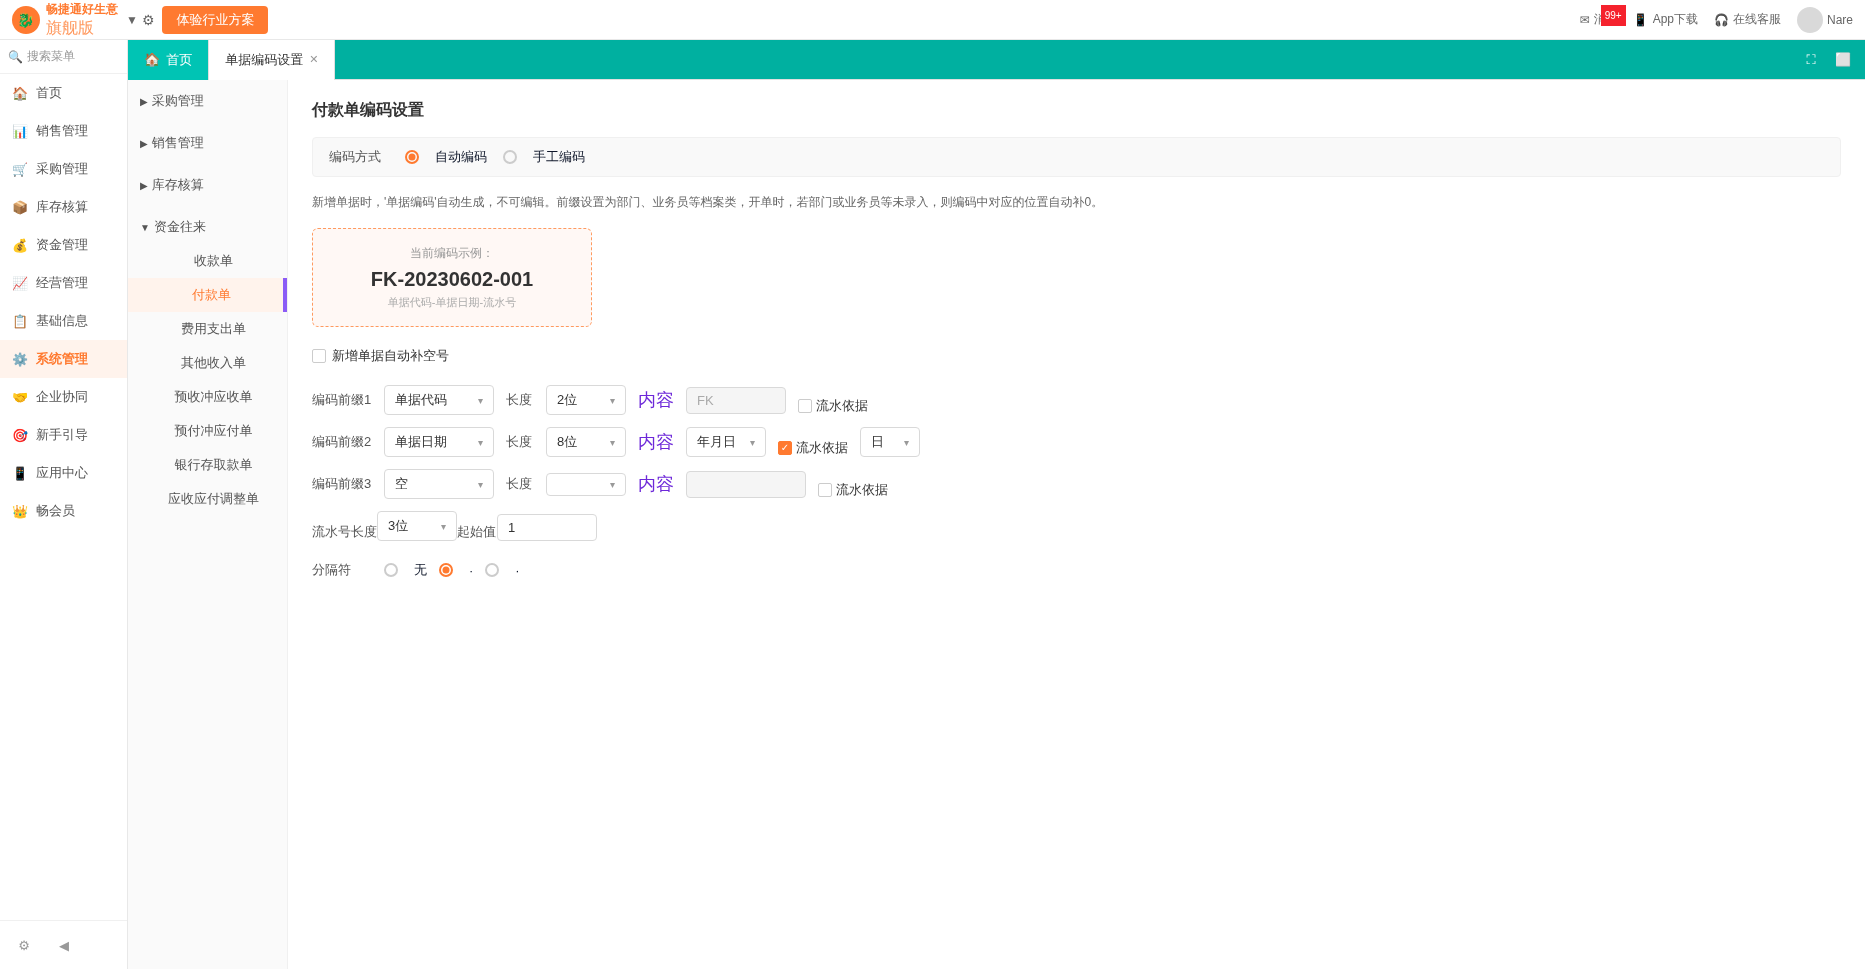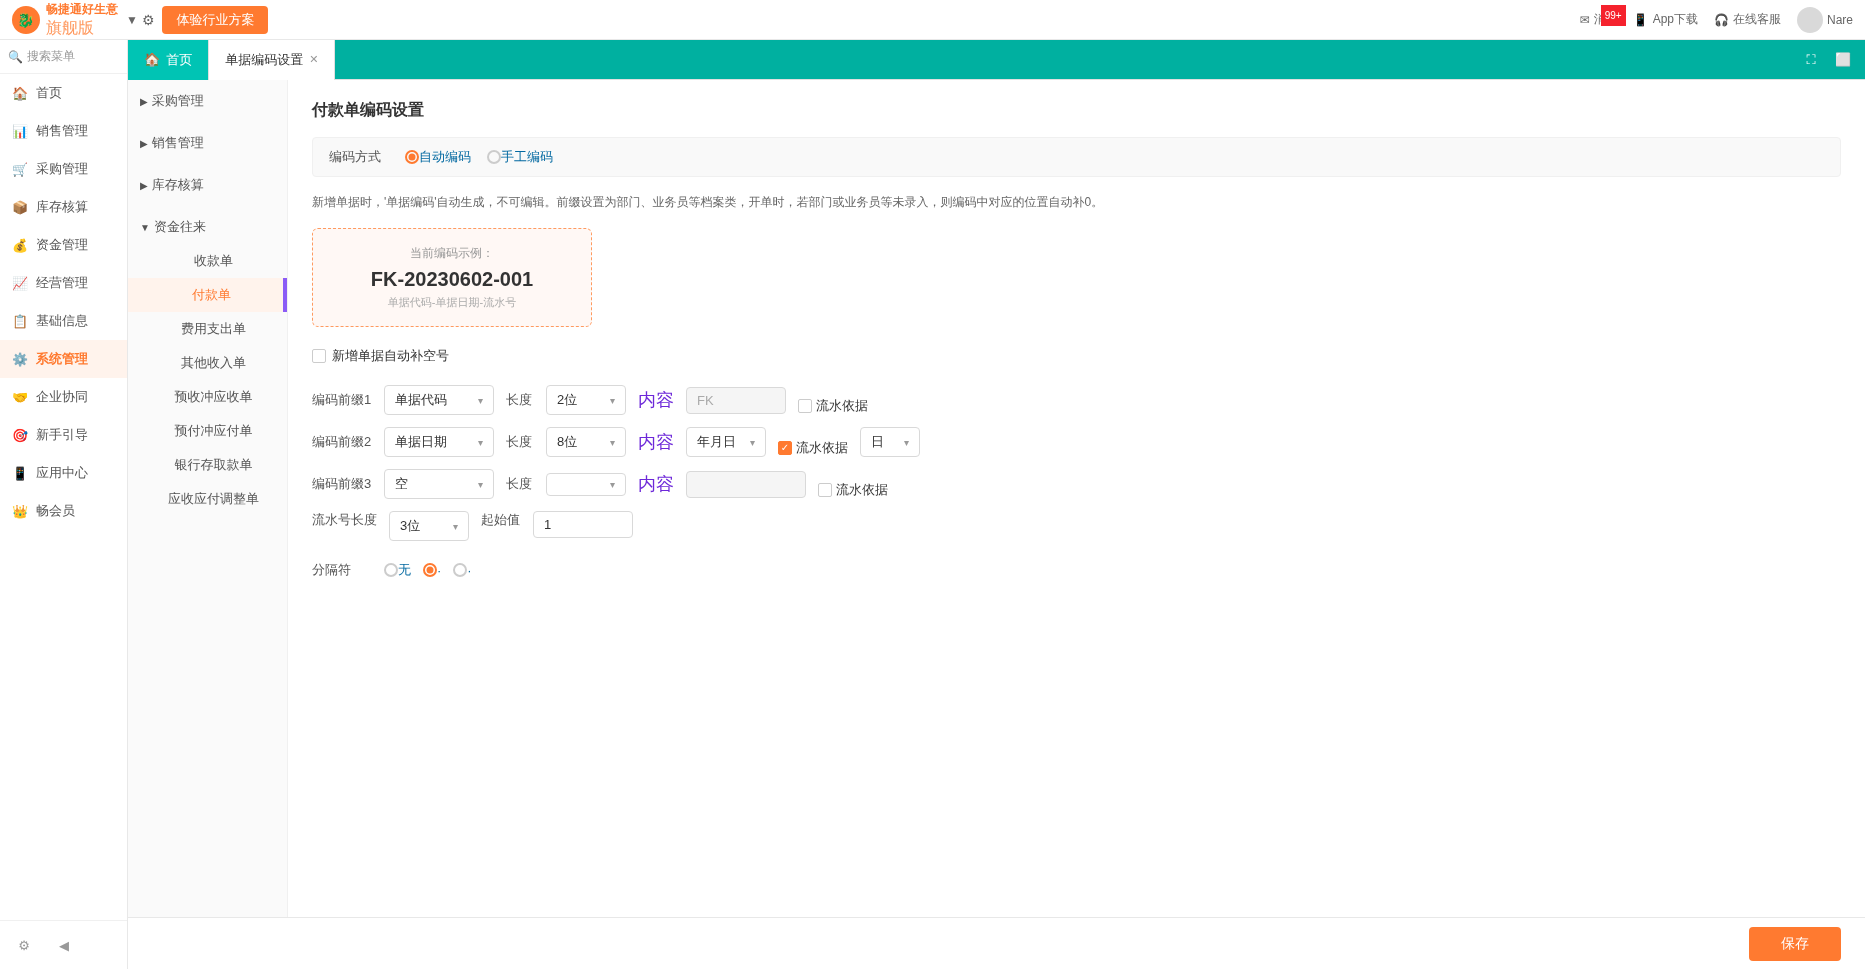--- a/index.html
+++ b/index.html
@@ -54,21 +54,21 @@
     .page-wrapper { display: flex; flex: 1; overflow: hidden; }
     .main-panel { flex: 1; overflow-y: auto; padding: 20px 24px; background: #fff; }
 
     
     .page-title { font-size: 16px; font-weight: bold; color: #333; margin-bottom: 16px; }
 
     
     .encoding-type-row { background: #f9f9f9; border: 1px solid #f0f0f0; border-radius: 4px; padding: 10px 16px; margin-bottom: 16px; display: flex; align-items: center; gap: 24px; }
     .encoding-label { font-size: 13px; color: #555; }
     .radio-group { display: flex; align-items: center; gap: 16px; }
-    .radio-item { display: flex; align-items: center; gap: 0; cursor: pointer; font-size: 13px; color: #0369a1; }
+    .radio-item { display: flex; align-items: center; gap: 16px; cursor: pointer; font-size: 13px; color: #0f172a; }
     .radio-circle { width: 14px; height: 14px; border-radius: 50%; border: 2px solid #ccc; display: inline-block; }
     .radio-circle.active { border-color: #ff7a30; position: relative; }
     .radio-circle.active::after { content: ''; width: 7px; height: 7px; background: #ff7a30; border-radius: 50%; position: absolute; top: 50%; left: 50%; transform: translate(-50%, -50%); }
 
     
     .notice-text { font-size: 12px; color: #666; margin-bottom: 16px; line-height: 1.6; }
 
     
     .code-preview { border: 1.5px dashed #ff9a60; background: #fff8f5; border-radius: 6px; padding: 16px 24px; display: inline-flex; flex-direction: column; align-items: center; margin-bottom: 20px; min-width: 280px; }
     .code-preview-label { font-size: 12px; color: #999; margin-bottom: 6px; }
@@ -86,21 +86,21 @@
     .form-select { display: flex; align-items: center; border: 1px solid #d9d9d9; border-radius: 4px; padding: 5px 10px; background: #fff; cursor: pointer; min-width: 100px; gap: 4px; font-size: 13px; color: #333; }
     .form-select-arrow { color: #999; margin-left: auto; font-size: 10px; }
     .form-input { border: 1px solid #d9d9d9; border-radius: 4px; padding: 5px 10px; font-size: 13px; color: #333; background: #fff; min-width: 100px; }
     .form-input.disabled { background: #f5f5f5; color: #aaa; }
     .length-label { font-size: 13px; color: #555; min-width: 28px; }
     .content-label { font-size: 18px; color: #6d28d9; min-width: 28px; }
     .checkbox-item { display: flex; align-items: center; gap: 4px; font-size: 13px; color: #333; cursor: pointer; margin-top: 11px; }
     .checkbox-checked { width: 14px; height: 14px; border: 1.5px solid #ff7a30; border-radius: 2px; background: #ff7a30; display: inline-flex; align-items: center; justify-content: center; color: white; font-size: 10px; }
 
     
-    .serial-row { display: flex; align-items: flex-start; gap: 12px; }
+    .serial-row { display: flex; align-items: flex-end; }
 
     
     .separator-row { display: flex; align-items: center; gap: 12px; margin-top: 8px; }
 
     
     .bottom-bar { height: 52px; background: #fff; border-top: 1px solid #e8e8e8; display: flex; align-items: center; justify-content: flex-end; padding: 0 24px; flex-shrink: 0; }
     .save-btn { background: #ff7a30; color: white; border: none; padding: 8px 32px; border-radius: 4px; cursor: pointer; font-size: 14px; }
   </style>
 </head>
 <body>
@@ -401,18 +401,15 @@
               <span class="radio-circle"></span>
               <span>·</span>
             </label>
           </div>
 
         </div>
 
       </div>
     </div>
 
-    <div class="bottom-bar">
-      <button class="save-btn">保存</button>
-    </div>
 
   </div>
 </div>
 
 </body></html>

